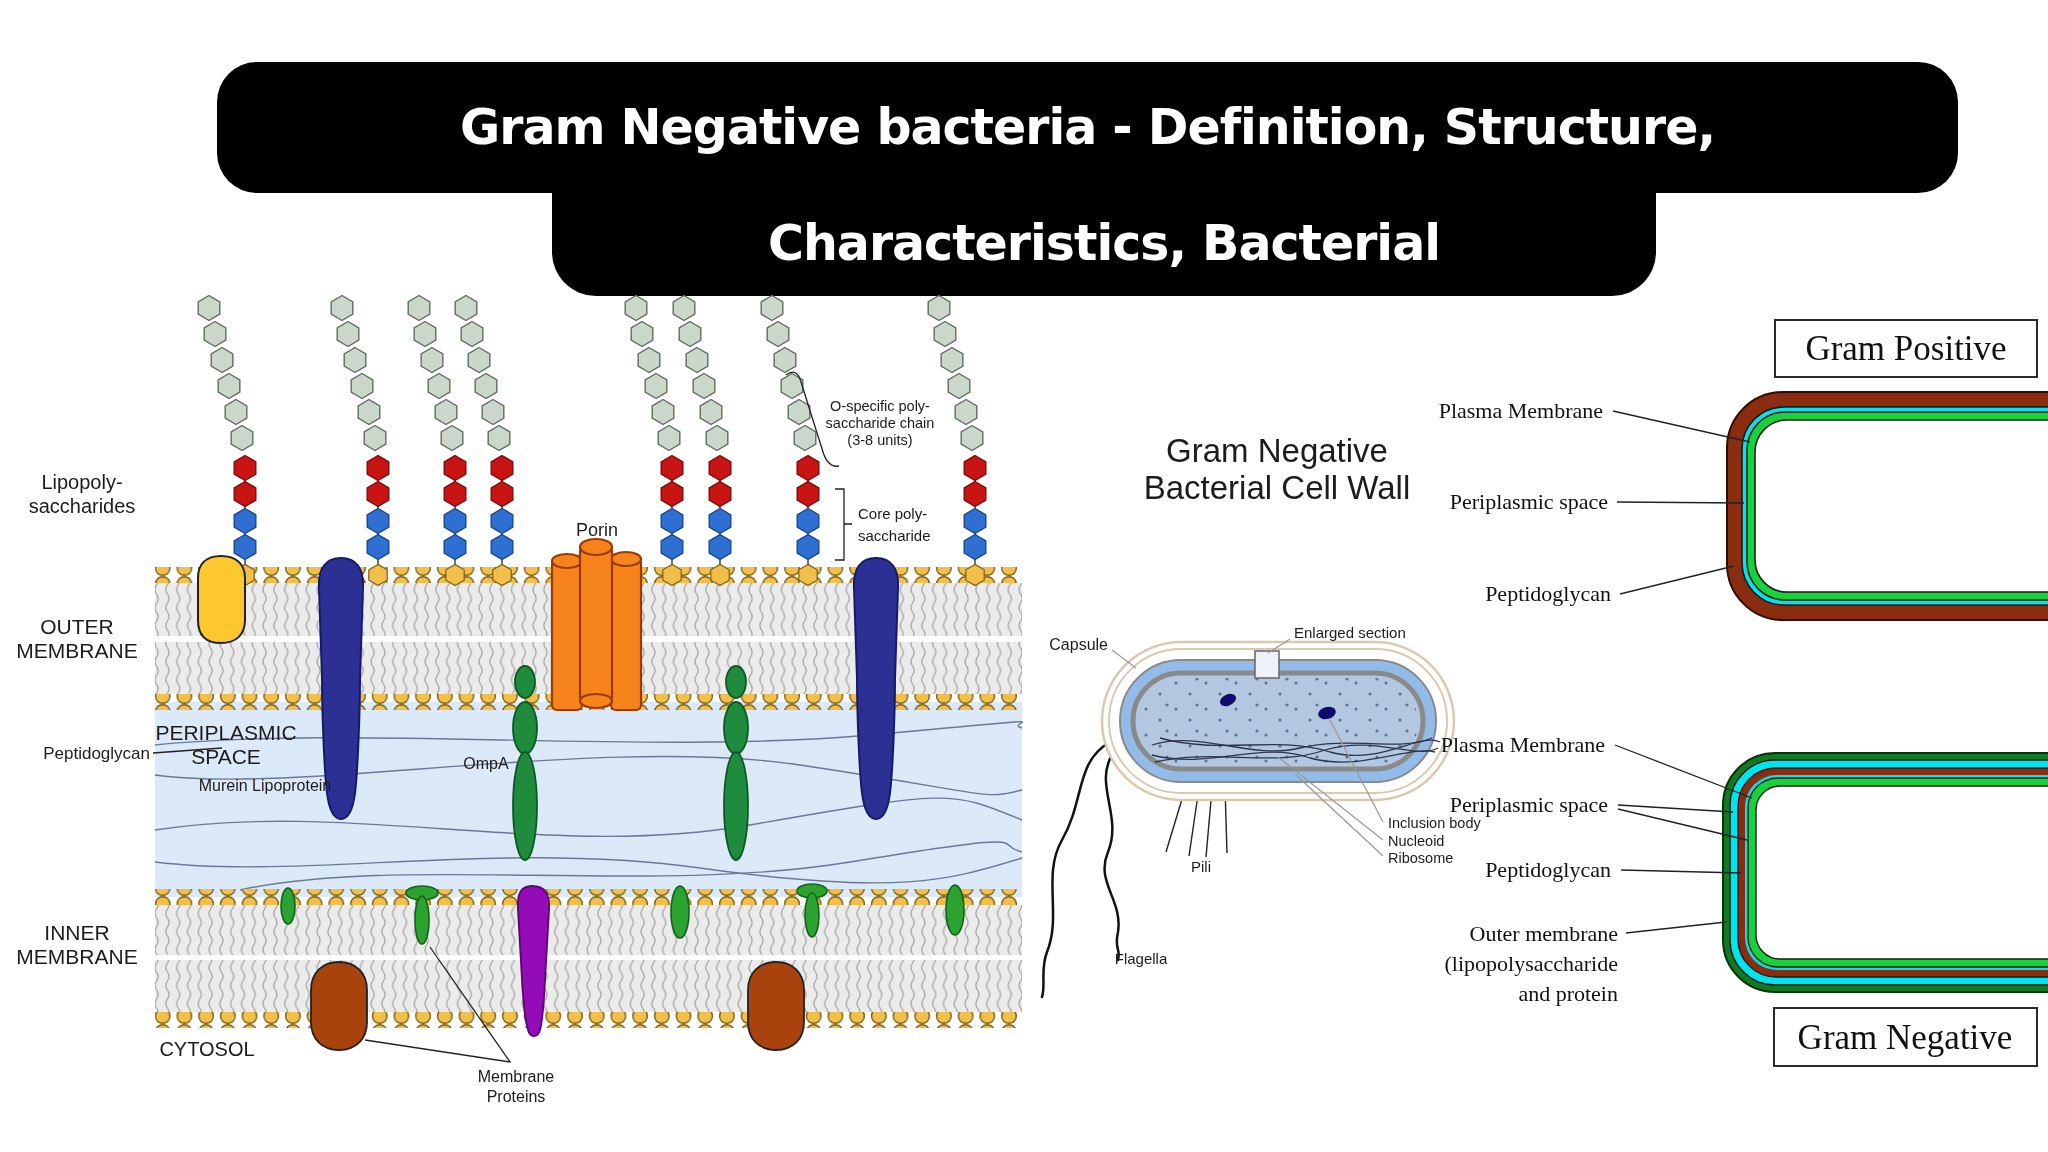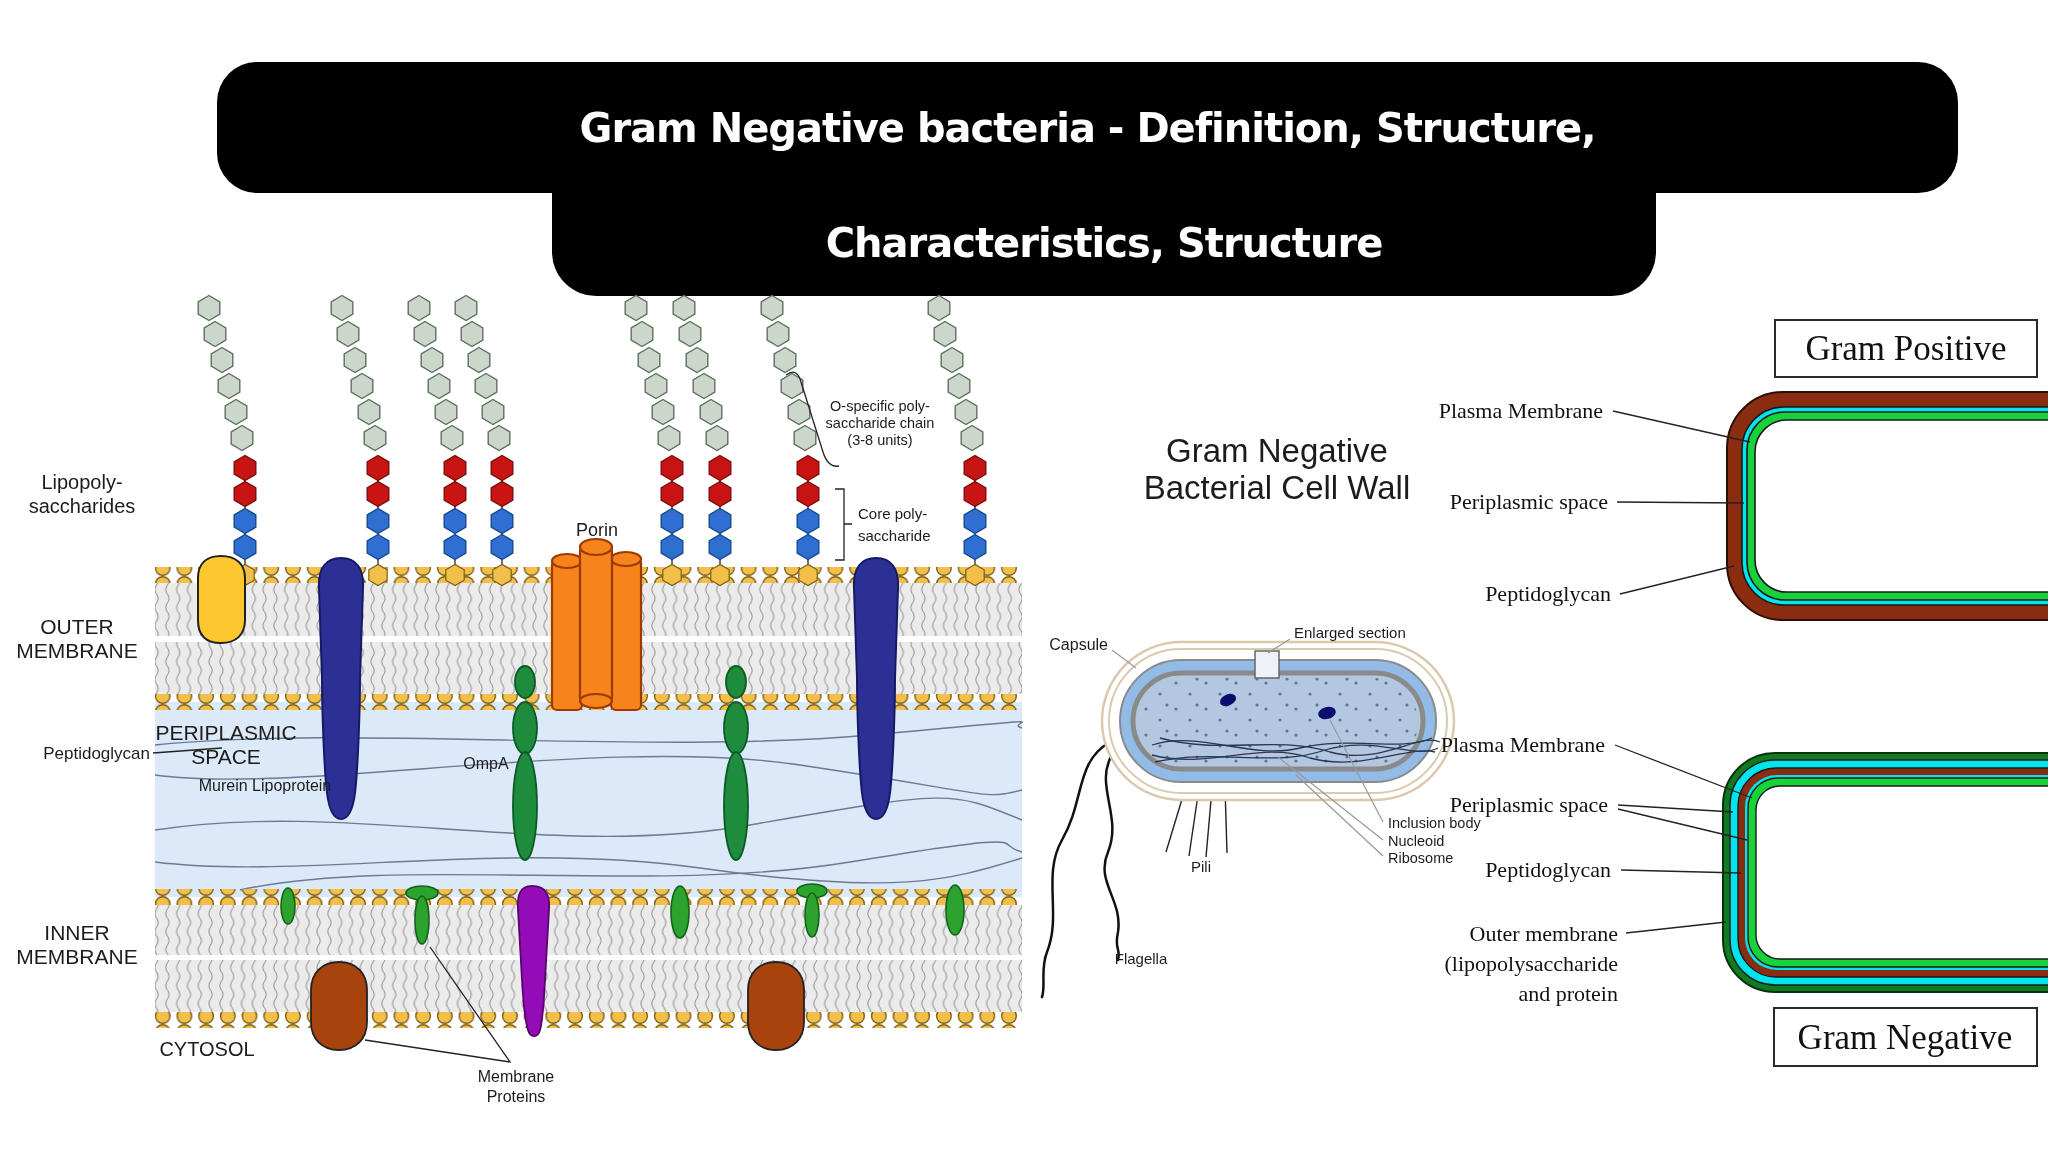--- a/index.html
+++ b/index.html
@@ -2,21 +2,21 @@
 <html><head>
 <meta charset="utf-8">
 <style>
   html,body{margin:0;padding:0;background:#fff;}
   .stage{position:relative;width:2048px;height:1152px;background:#ffffff;overflow:hidden;
          font-family:"Liberation Sans",sans-serif;}
   .banner-top{position:absolute;left:217px;top:62px;width:1741px;height:131px;background:#000;
          border-radius:40px;display:flex;align-items:center;justify-content:center;}
   .banner-bottom{position:absolute;left:552px;top:190px;width:1104px;height:106px;background:#000;
          border-radius:0 0 44px 44px;display:flex;align-items:center;justify-content:center;}
-  .banner-text{color:#fff;font-family:"DejaVu Sans",sans-serif;font-weight:700;font-size:40px;
+  .banner-text{color:#fff;font-family:"DejaVu Sans",sans-serif;font-weight:700;font-size:49px;
          letter-spacing:-1px;white-space:nowrap;}
   svg{position:absolute;}
   svg text{font-family:"Liberation Sans",sans-serif;fill:#1c1c1c;}
   .t14{font-size:14.5px;} .t15{font-size:15px;} .t16{font-size:16px;} .t17{font-size:17px;}
   .t18{font-size:18px;} .t20{font-size:20px;} .t21{font-size:21px;} .t34{font-size:33px;}
   .ser{font-family:"Liberation Serif",serif;font-size:22px;fill:#111;}
   .serbox{font-family:"Liberation Serif",serif;font-size:35px;fill:#111;}
   .hg{fill:#ccd7cb;stroke:#5f6f5f;stroke-width:1.4;}
   .hr{fill:#c91414;stroke:#7c0c0c;stroke-width:1.4;}
   .hb{fill:#2e6fd1;stroke:#17488f;stroke-width:1.4;}
@@ -27,21 +27,21 @@
 </style>
 </head>
 <body>
 
 <div class="stage">
 
   <div class="banner-top">
     <span class="banner-text">Gram Negative bacteria - Definition, Structure,</span>
   </div>
   <div class="banner-bottom">
-    <span class="banner-text">Characteristics, Structure</span>
+    <span class="banner-text">Characteristics, Bacterial</span>
   </div>
 
   <svg style="left:0;top:285px;" width="1060" height="835" viewBox="0 285 1060 835">
     <defs>
       <polygon id="hx" points="0,-12.5 10.8,-6.2 10.8,6.2 0,12.5 -10.8,6.2 -10.8,-6.2"></polygon>
       <pattern id="tails" width="10.8" height="18" patternUnits="userSpaceOnUse">
         <rect width="10.8" height="18" fill="#ebebeb"></rect>
         <path d="M5.4,0 q3.2,4.5 0,9 q-3.2,4.5 0,9" fill="none" stroke="#9a9a9a" stroke-width="1.1"></path>
       </pattern>
       <pattern id="heads" width="21.7" height="16" patternUnits="userSpaceOnUse">

